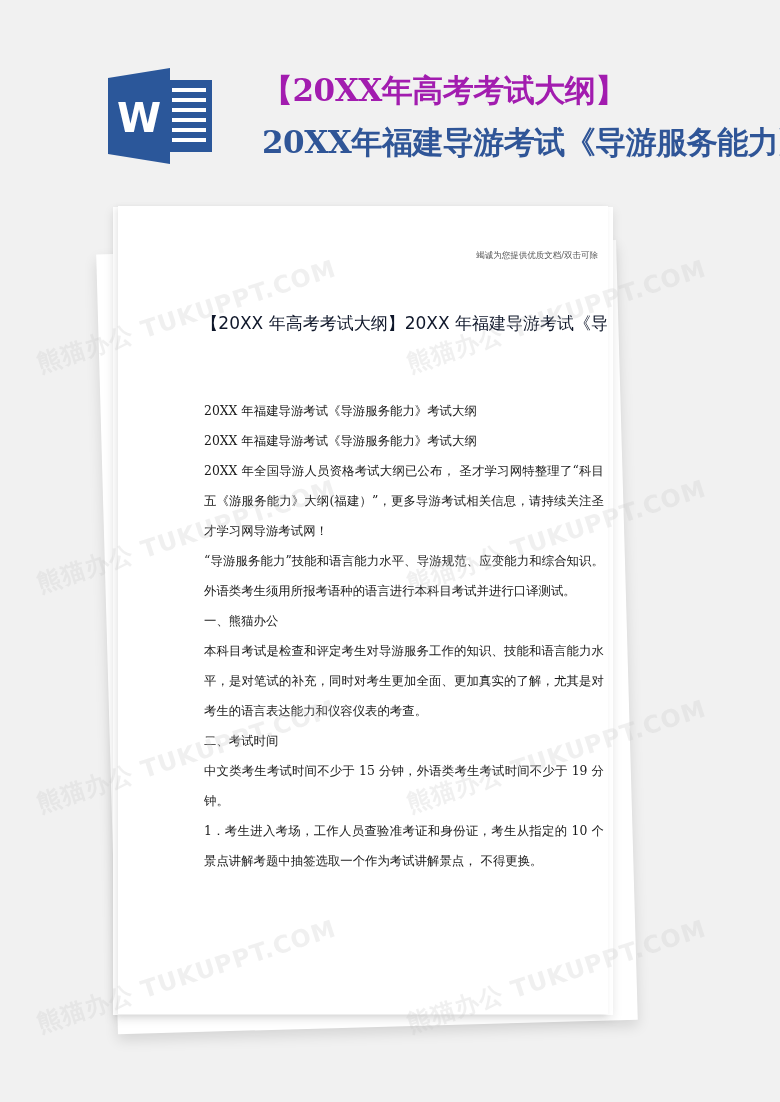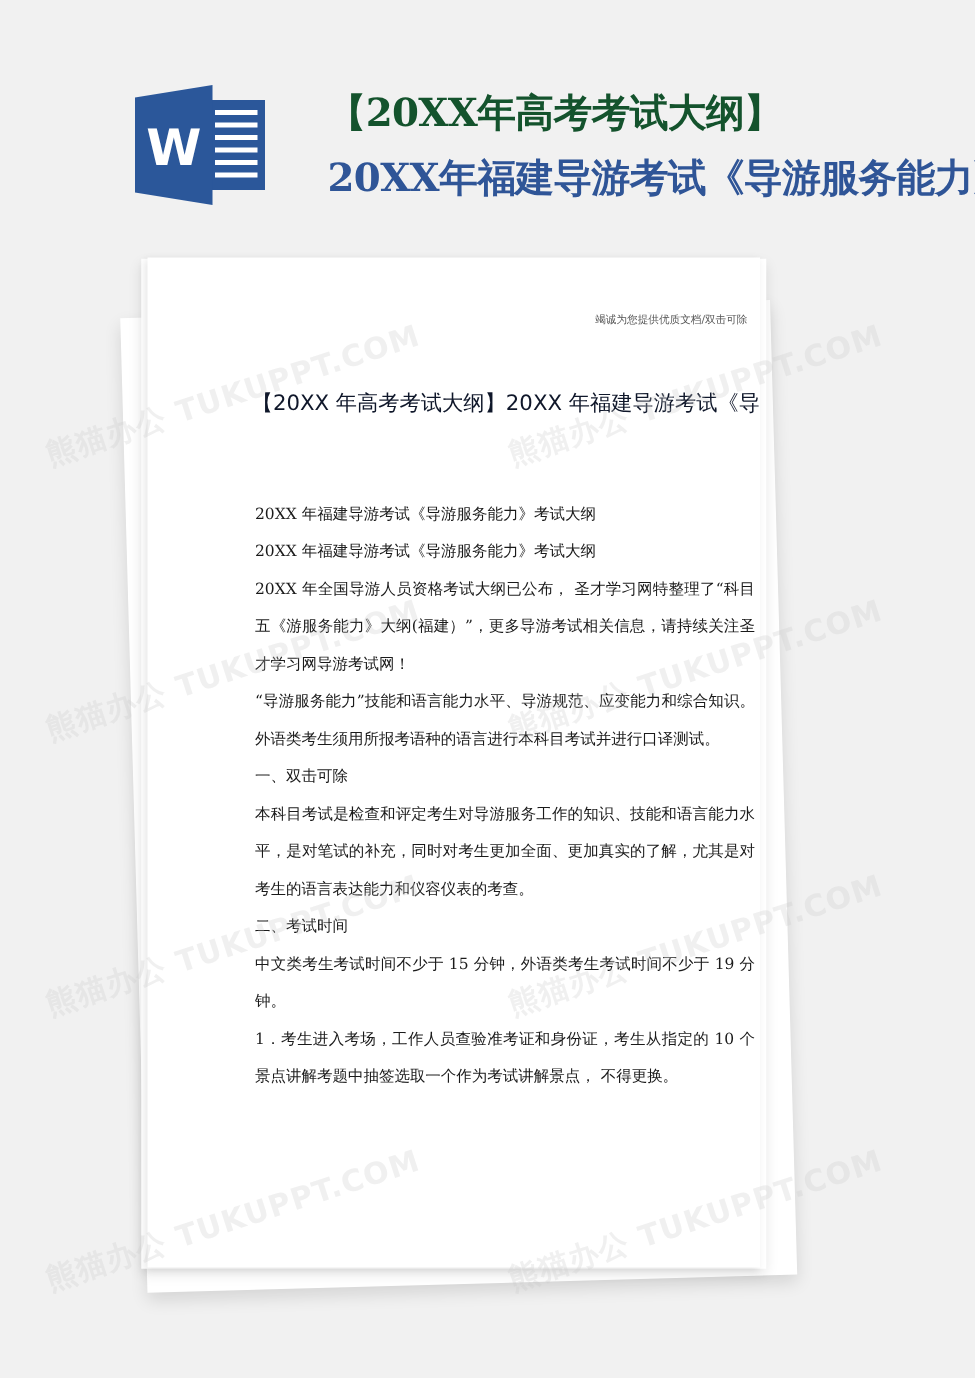--- a/index.html
+++ b/index.html
@@ -30,21 +30,21 @@
       width: 104px;
       height: 96px;
     }
     .banner-title-1 {
       position: absolute;
       left: 262px;
       top: 70px;
       font-family: "DejaVu Serif", serif;
       font-size: 31px;
       font-weight: bold;
-      color: #14532d;
+      color: #a21caf;
       white-space: nowrap;
       letter-spacing: -0.5px;
     }
     .banner-title-2 {
       position: absolute;
       left: 262px;
       top: 122px;
       font-family: "DejaVu Serif", serif;
       font-size: 31px;
       font-weight: bold;
@@ -168,21 +168,21 @@
   <div class="doc-title">
     <div>【20XX 年高考考试大纲】20XX 年福建导游考试《导</div>
   </div>
 
   <div class="doc-body">
     <p class="para">20XX 年福建导游考试《导游服务能力》考试大纲</p>
     <p class="para">20XX 年福建导游考试《导游服务能力》考试大纲</p>
     <p class="para">20XX 年全国导游人员资格考试大纲已公布，  圣才学习网特整理了“科目五《游服务能力》大纲(福建）”，更多导游考试相关信息，请持续关注圣才学习网导游考试网！</p>
     <p class="para">“导游服务能力”技能和语言能力水平、导游规范、应变能力和综合知识。外语类考生须用所报考语种的语言进行本科目考试并进行口译测试。</p>
 
-    <p class="heading">一、双击可除</p>
+    <p class="heading">一、熊猫办公</p>
     <p class="para">本科目考试是检查和评定考生对导游服务工作的知识、技能和语言能力水平，是对笔试的补充，同时对考生更加全面、更加真实的了解，尤其是对考生的语言表达能力和仪容仪表的考查。</p>
 
     <p class="heading">二、考试时间</p>
     <p class="para">中文类考生考试时间不少于  15 分钟，外语类考生考试时间不少于  19 分钟。</p>
 
     <p class="para">1．考生进入考场，工作人员查验准考证和身份证，考生从指定的  10 个景点讲解考题中抽签选取一个作为考试讲解景点，  不得更换。</p>
   </div>
 </div>
 
 <div class="watermark" style="left:30px; top:300px;"><span>熊猫办公</span> <span>TUKUPPT.COM</span></div>

